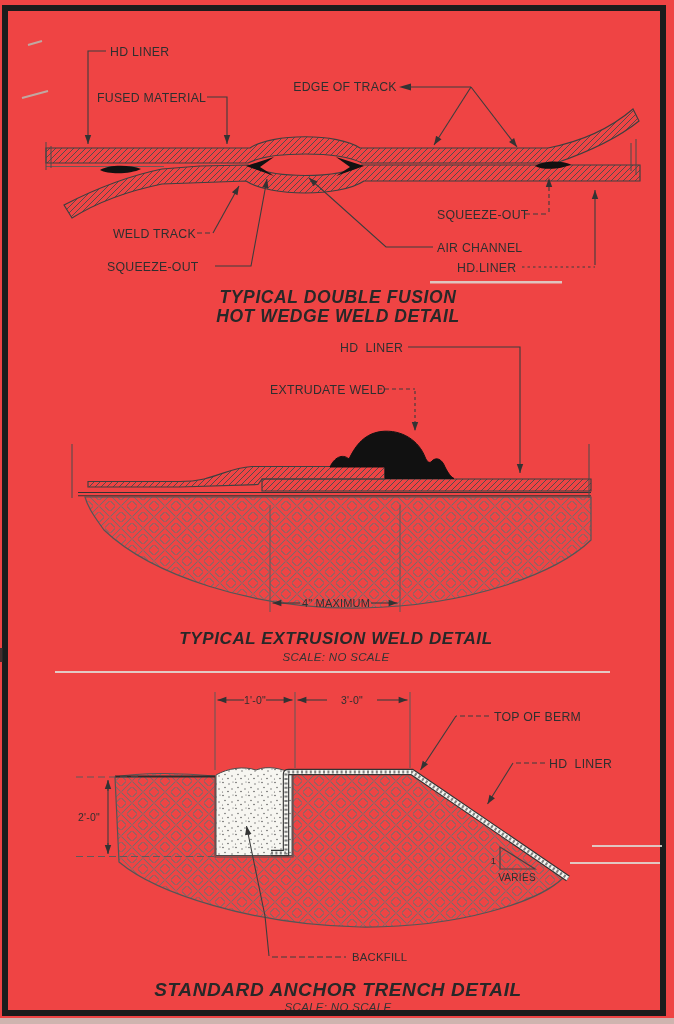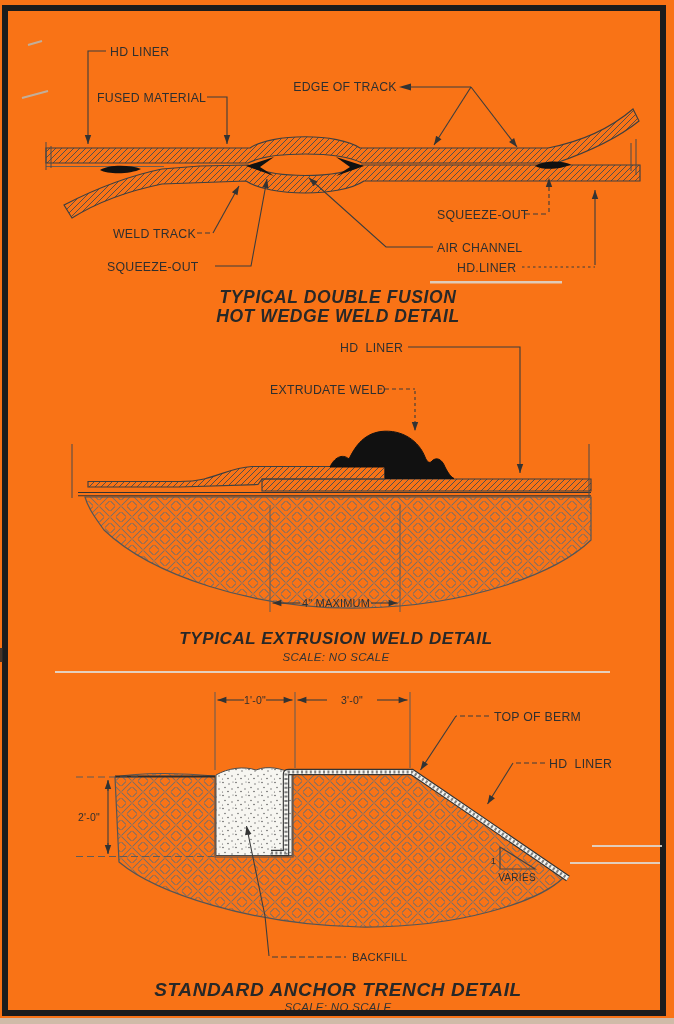--- a/index.html
+++ b/index.html
@@ -1,20 +1,20 @@
 <!DOCTYPE html>
 <html><head>
 <meta charset="utf-8">
 <style>
   html,body{margin:0;padding:0;background:#d8d7d2;}
   .sheet{
     position:relative;
     width:674px;height:1024px;
     margin:0 auto;
-    background:#f97316;
+    background:#ef4444;
     overflow:hidden;
     font-family:"Liberation Sans", sans-serif;
   }
   svg{display:block;}
   svg text{fill:#2f2f2f;}
   .lbl{font-size:12.3px;letter-spacing:.25px;}
   .lbl-sm{font-size:10.5px;letter-spacing:.2px;}
   .dim{font-size:11px;letter-spacing:.2px;}
   .ttl{font-size:17.5px;font-weight:bold;font-style:italic;letter-spacing:.6px;fill:#282828;}
   .ttl3{font-size:19px;font-weight:bold;font-style:italic;letter-spacing:.6px;fill:#282828;}

